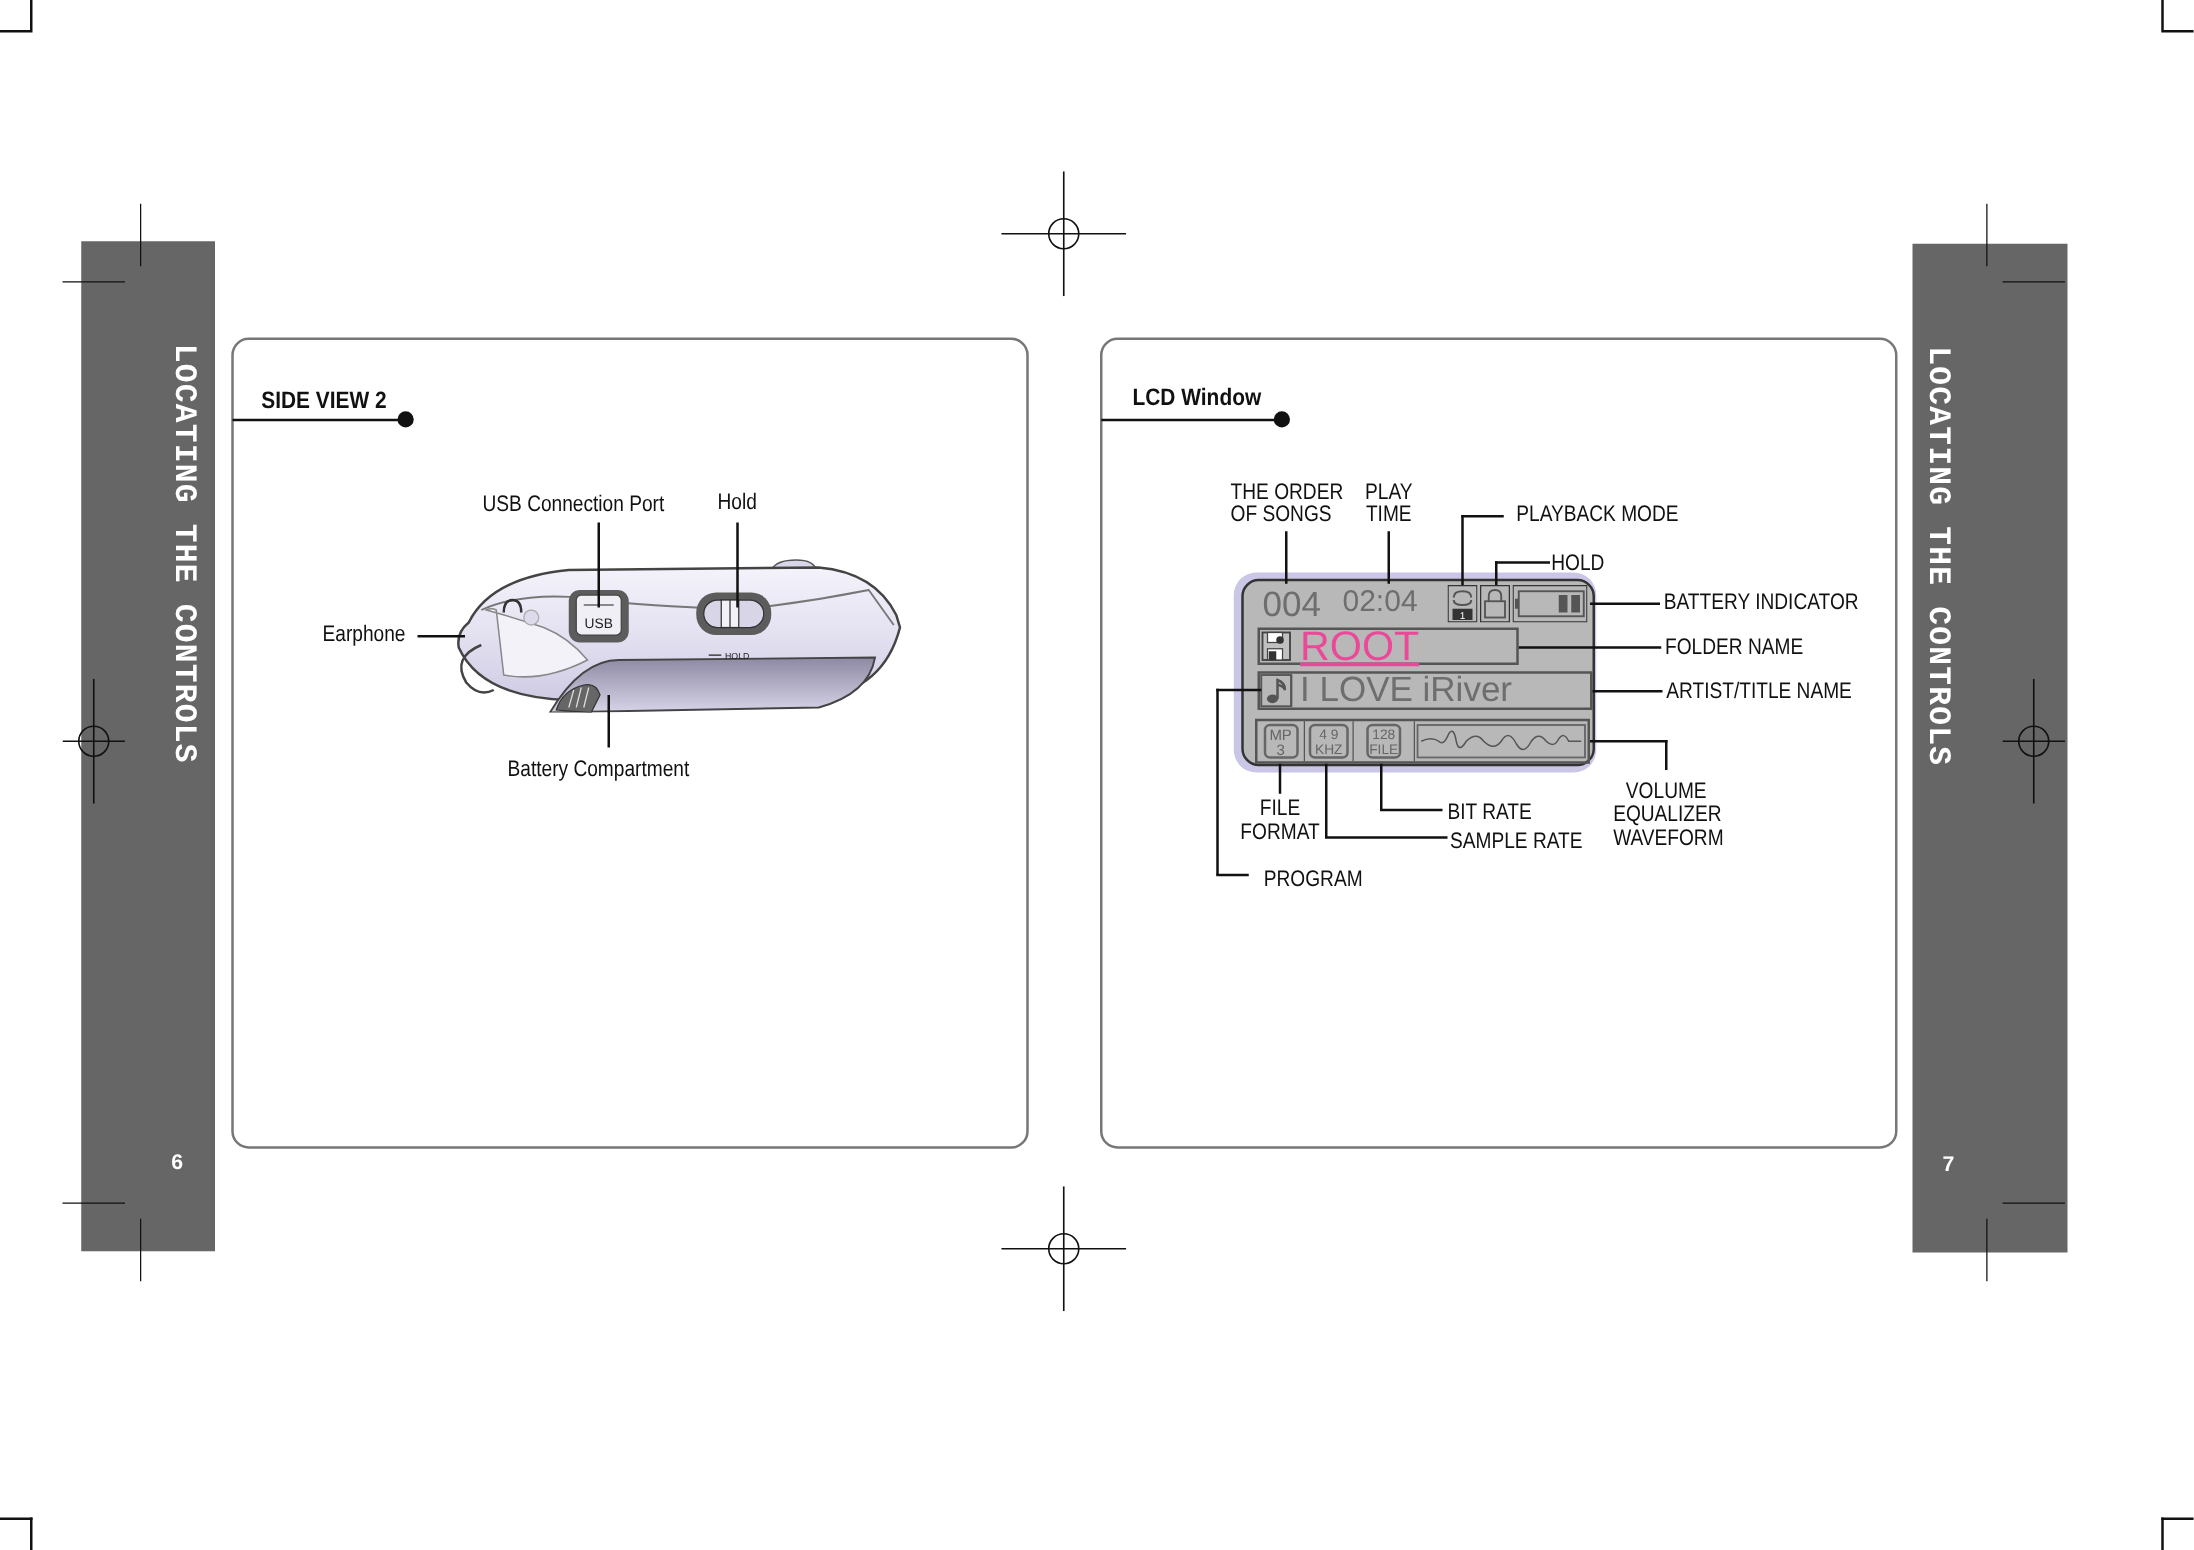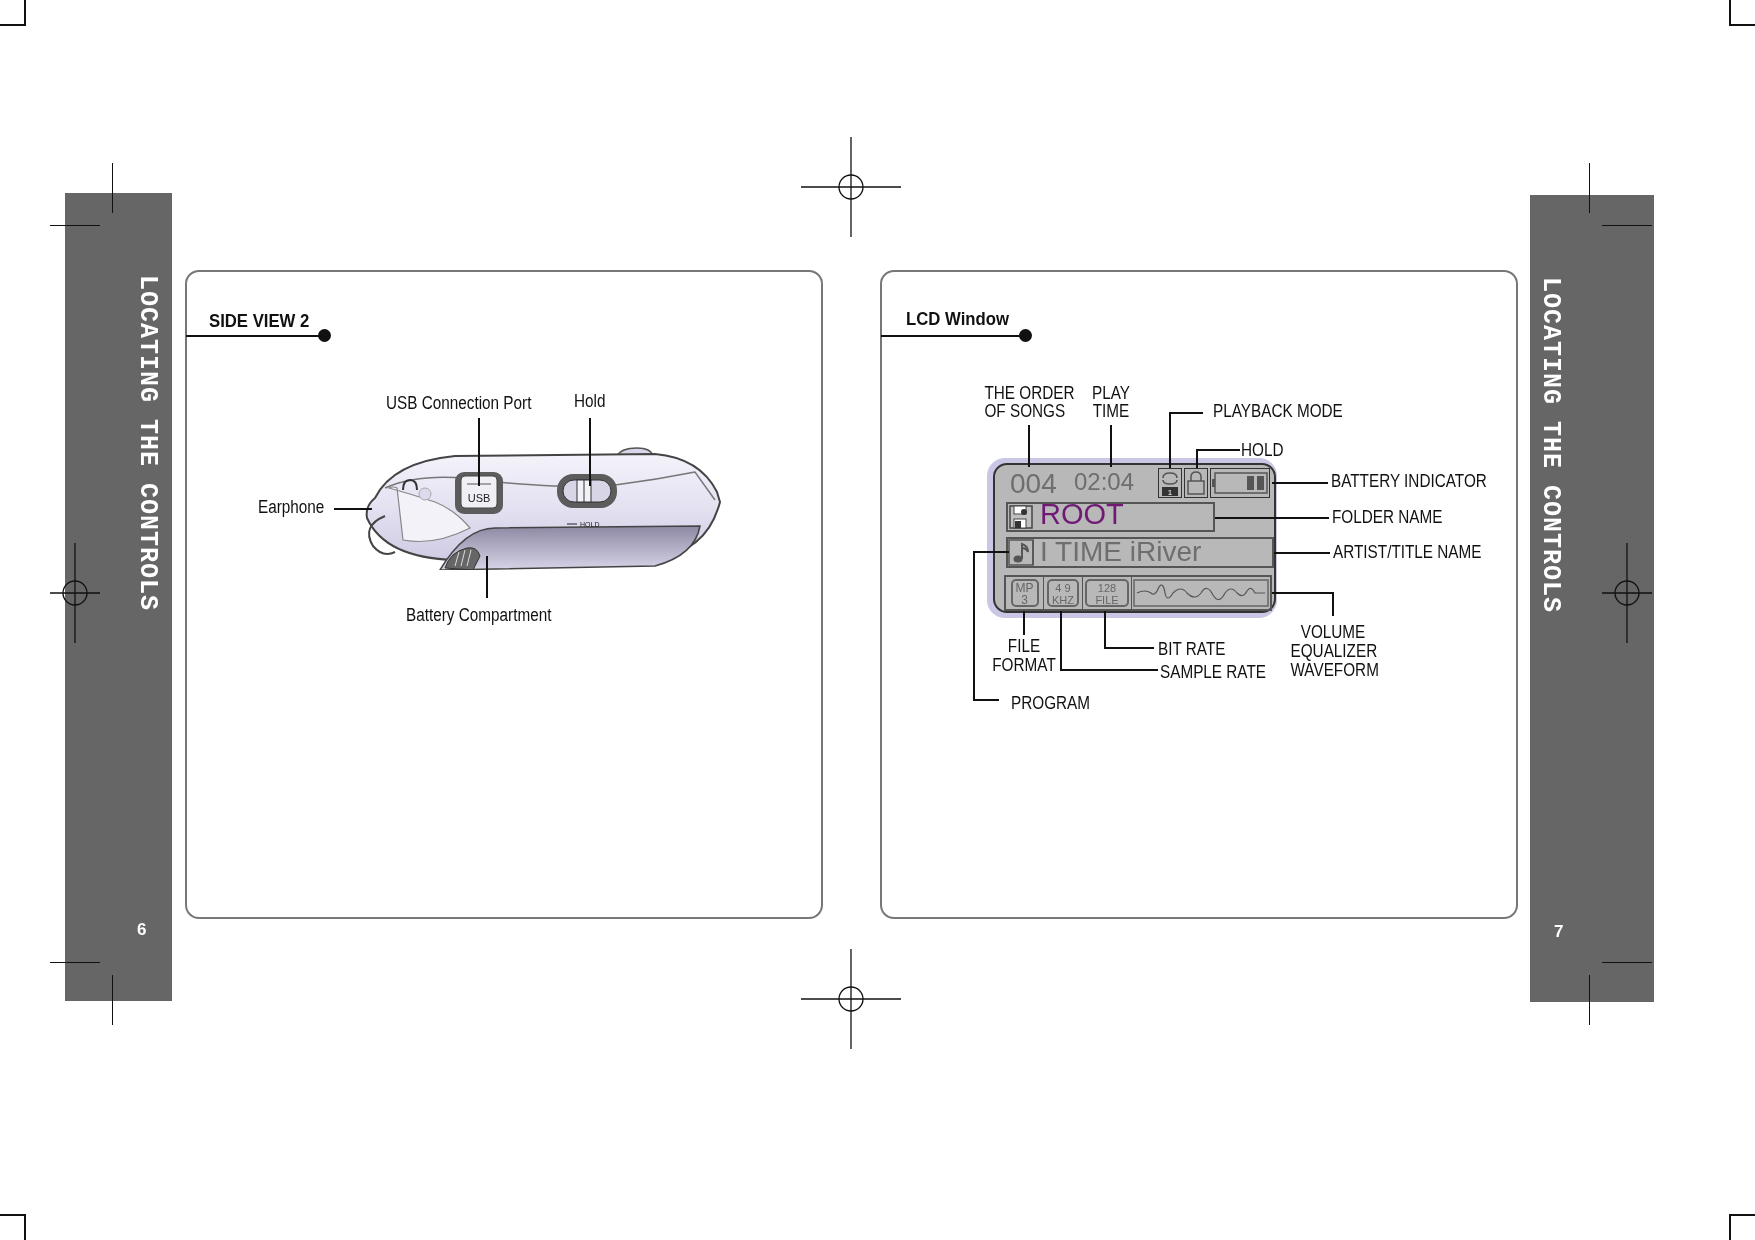--- a/index.html
+++ b/index.html
@@ -169,46 +169,46 @@
 </svg>
 
 <div class="abs" style="left:1006px;top:502px;width:209px;height:30px;border:2px solid #555;box-sizing:border-box;"></div>
 <svg class="abs" style="left:1008px;top:504px;" width="26" height="26" viewBox="0 0 26 26">
   <rect x="2" y="2" width="22" height="22" fill="#c0c0c0" stroke="#444" stroke-width="1.5"></rect>
   <rect x="6" y="2" width="12" height="8" fill="#fff" stroke="#444"></rect>
   <rect x="6" y="15" width="12" height="9" fill="#fff" stroke="#444"></rect>
   <rect x="7" y="17" width="6" height="7" fill="#333"></rect>
   <circle cx="16" cy="8" r="3" fill="#333"></circle>
 </svg>
-<div class="abs" style="left:1040px;top:498px;font-size:29px;color:#701a75;">ROOT</div>
+<div class="abs" style="left:1040px;top:498px;font-size:33px;color:#ec4899;text-decoration:underline;">ROOT</div>
 
 <div class="abs" style="left:1006px;top:537px;width:268px;height:31px;border:2px solid #555;box-sizing:border-box;"></div>
 <svg class="abs" style="left:1008px;top:539px;" width="28" height="27" viewBox="0 0 28 27">
   <rect x="1" y="1" width="24" height="25" fill="#b8b8b8" stroke="#555" stroke-width="1.5"></rect>
   <line x1="25" y1="1" x2="25" y2="26" stroke="#555" stroke-width="1.5"></line>
   <ellipse cx="10" cy="20" rx="4.5" ry="3.5" fill="#555"></ellipse>
   <path d="M14 20 V5 Q20 7 20 13 Q19 10 15 9" fill="none" stroke="#555" stroke-width="2"></path>
 </svg>
-<div class="abs" style="left:1040px;top:536px;font-size:28px;color:#6e6e6e;">I TIME iRiver</div>
+<div class="abs" style="left:1040px;top:536px;font-size:28px;color:#6e6e6e;">I LOVE iRiver</div>
 
 <div class="abs" style="left:1004px;top:575px;width:268px;height:36px;border:2px solid #555;box-sizing:border-box;display:flex;">
   <div style="width:37px;border-right:1px solid #555;display:flex;align-items:center;justify-content:center;">
     <div style="border:2px solid #666;border-radius:5px;width:28px;height:28px;box-sizing:border-box;text-align:center;font-size:12px;line-height:12px;color:#666;padding-top:1px;">
       <div>MP</div>
       <div>3</div>
     </div>
   </div>
   <div style="width:38px;border-right:1px solid #555;display:flex;align-items:center;justify-content:center;">
     <div style="border:2px solid #666;border-radius:5px;width:32px;height:28px;box-sizing:border-box;text-align:center;font-size:11px;line-height:12px;color:#666;padding-top:1px;">
       <div>4 9</div>
       <div>KHZ</div>
     </div>
   </div>
   <div style="width:48px;border-right:1px solid #555;display:flex;align-items:center;justify-content:center;">
-    <div style="border:2px solid #666;border-radius:5px;width:44px;height:28px;box-sizing:border-box;text-align:center;font-size:11px;line-height:12px;color:#666;padding-top:1px;">
+    <div style="border:2px solid #666;border-radius:5px;width:28px;height:28px;box-sizing:border-box;text-align:center;font-size:11px;line-height:12px;color:#666;padding-top:1px;">
       <div>128</div>
       <div>FILE</div>
     </div>
   </div>
   <div style="flex:1;display:flex;align-items:center;justify-content:center;">
     <svg width="136" height="28" viewBox="0 0 136 28">
       <rect x="1" y="1" width="134" height="26" fill="none" stroke="#666" stroke-width="1.5"></rect>
       <path d="M4 14 Q12 10 18 14 Q22 18 26 8 Q30 2 32 14 Q34 24 40 14 Q48 6 54 14 Q62 22 68 14 Q74 4 80 16 Q86 26 92 14 Q98 6 104 14 Q110 20 114 12 Q118 6 122 14 L132 14" fill="none" stroke="#555" stroke-width="1.2"></path>
     </svg>
   </div>

